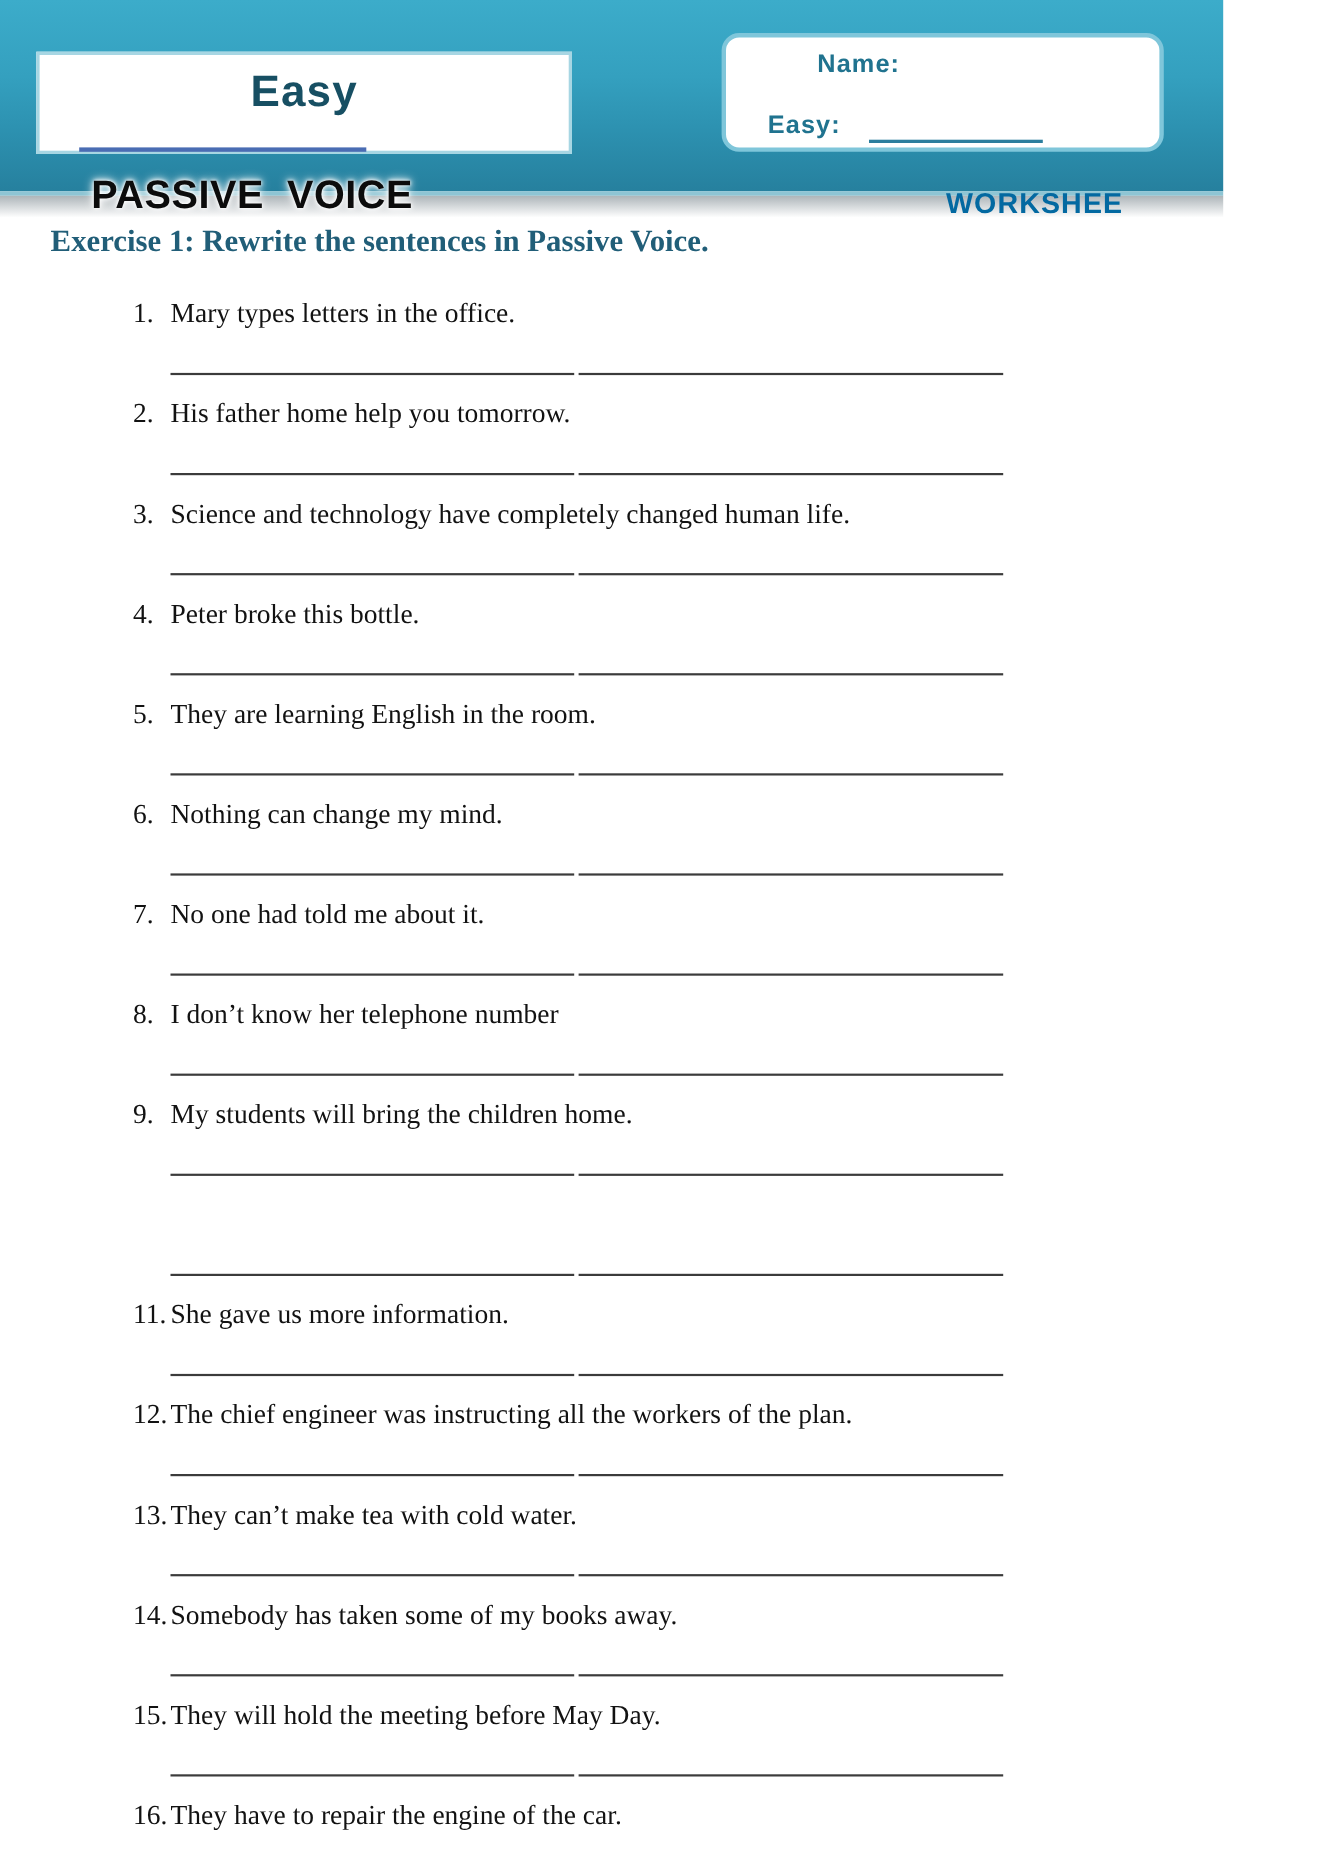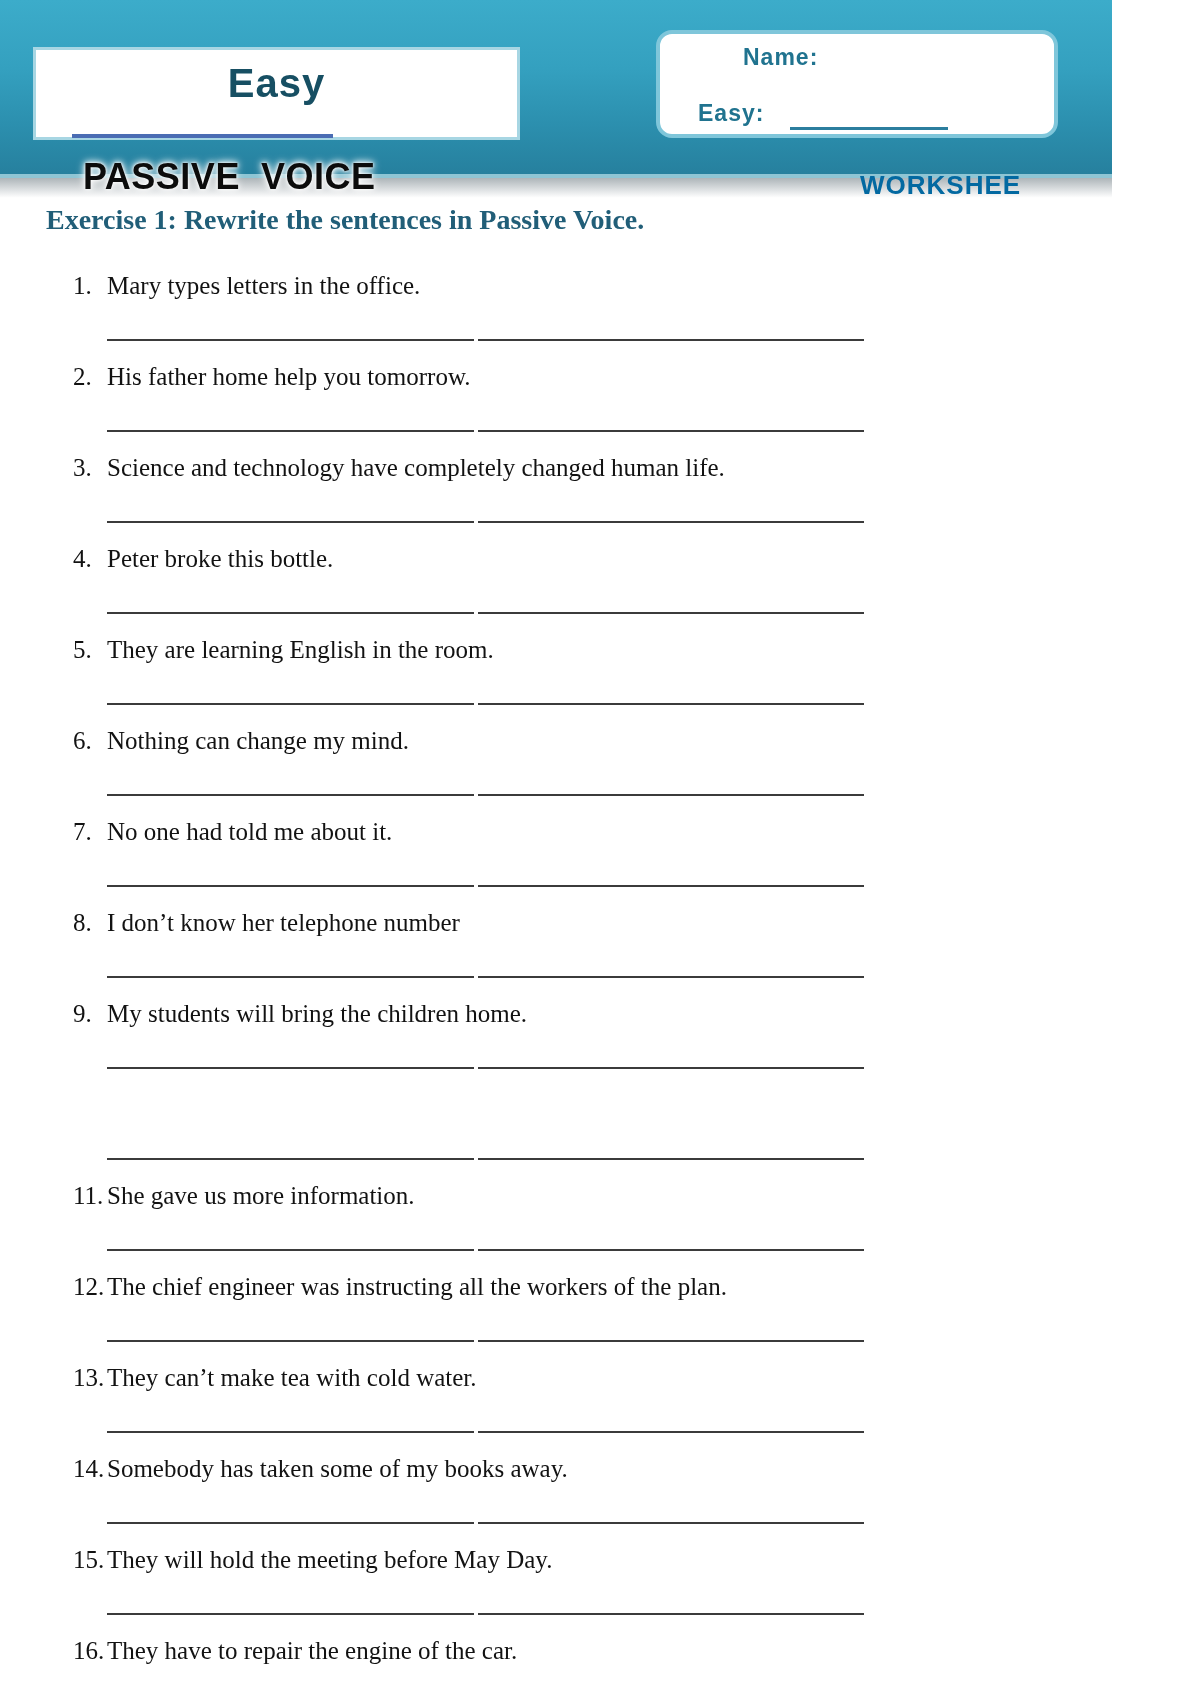--- a/index.html
+++ b/index.html
@@ -71,21 +71,21 @@
   }
 
   
   .instruction{
     position:absolute;left:46px;top:204px;
     font-weight:bold;font-size:28px;color:#215e78;
   }
 
   
   .list{position:absolute;left:0;top:271px;width:1200px;}
-  .item{position:relative;height:91px;}
+  .item{position:relative;height:91px;margin-left:48px;}
   .sent{
     position:absolute;left:73px;top:0;right:40px;
     font-size:25px;line-height:30px;color:#121212;
   }
   .num{display:inline-block;min-width:34px;}
   .blank{
     position:absolute;left:107px;top:68px;width:757px;height:4px;
     display:flex;
   }
   .seg{border-top:2px solid #3b3b3b;height:0;}

